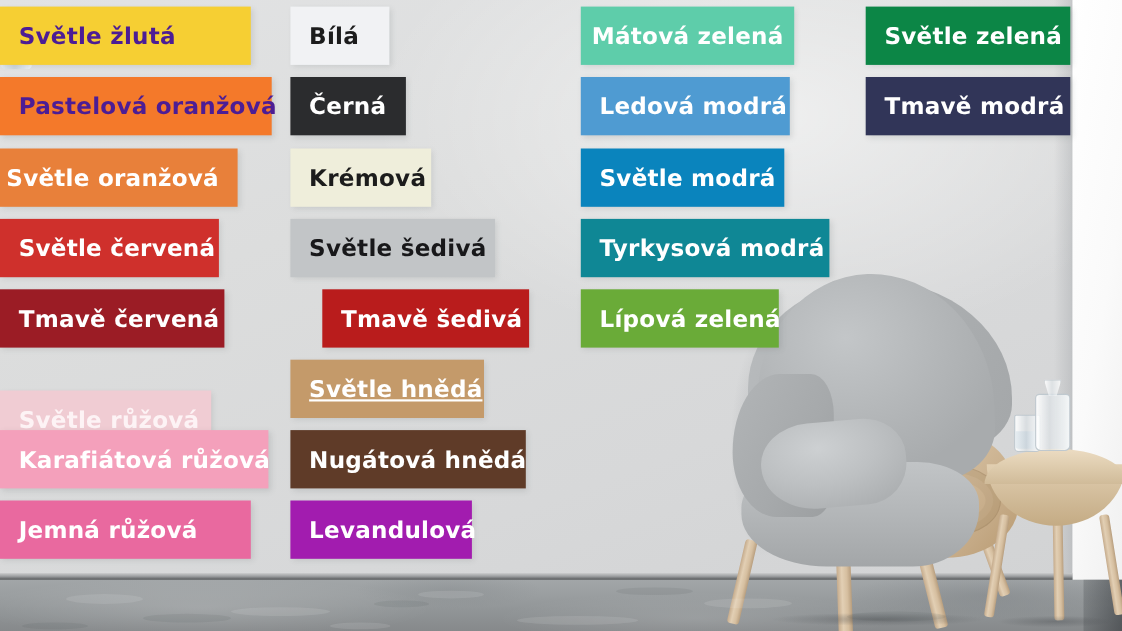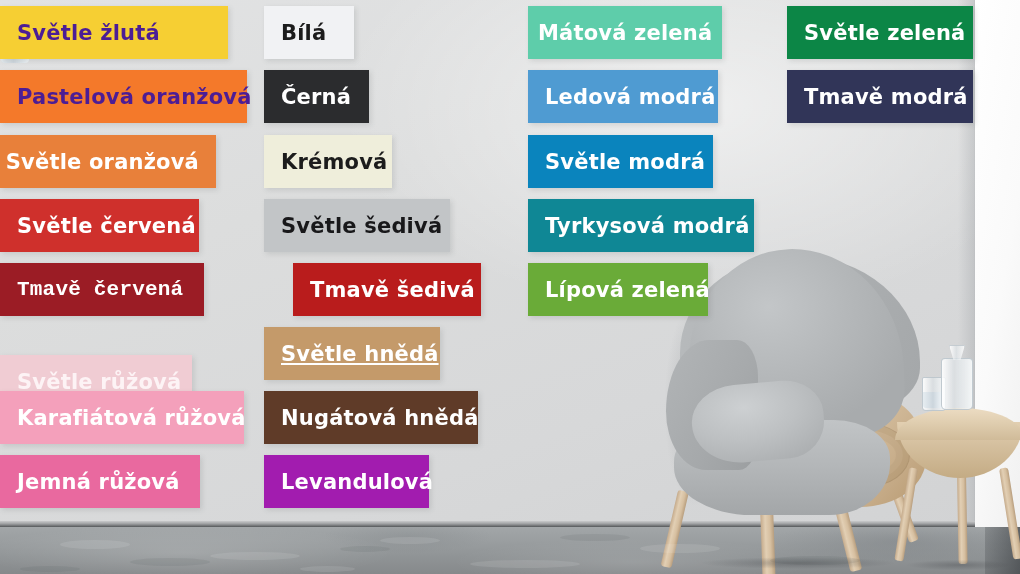--- a/index.html
+++ b/index.html
@@ -293,30 +293,30 @@
       </div>
       <div class="decal" style="left: 0px; top: 70px; width: 247px; background: rgb(244, 121, 42); color: #4c1d95;">
         <span>Pastelová oranžová</span>
       </div>
       <div class="decal" style="left: 0px; top: 135px; width: 216px; background: rgb(232, 128, 58); color: rgb(255, 255, 255); justify-content: flex-end;">
         <span>Světle oranžová</span>
       </div>
       <div class="decal" style="left: 0px; top: 199px; width: 199px; background: rgb(207, 48, 44); color: rgb(255, 255, 255);">
         <span>Světle červená</span>
       </div>
-      <div class="decal" style="left: 0px; top: 263px; width: 204px; background: rgb(155, 28, 37); color: rgb(255, 255, 255); font-family: Liberation Mono, monospace;">
+      <div class="decal" style="left: 0px; top: 263px; width: 204px; background: rgb(155, 28, 37); color: rgb(255, 255, 255);">
         <span>Tmavě červená</span>
       </div>
       <div class="decal" style="left: 0px; top: 327px; width: 192px; background: rgb(240, 204, 211); color: rgb(253, 243, 245); margin-top: 28px;">
         <span>Světle růžová</span>
       </div>
       <div class="decal" style="left: 0px; top: 391px; width: 244px; background: rgb(244, 160, 187); color: rgb(255, 255, 255);">
         <span>Karafiátová růžová</span>
       </div>
-      <div class="decal" style="left: 0px; top: 455px; width: 200px; background: rgb(233, 105, 159); color: rgb(255, 255, 255);">
+      <div class="decal" style="left: 0px; top: 455px; width: 228px; background: rgb(233, 105, 159); color: rgb(255, 255, 255);">
         <span>Jemná růžová</span>
       </div>
       <div class="decal" style="left: 264px; top: 6px; width: 90px; background: rgb(241, 242, 244); color: rgb(28, 28, 28);">
         <span>Bílá</span>
       </div>
       <div class="decal" style="left: 264px; top: 70px; width: 105px; background: rgb(43, 44, 46); color: rgb(255, 255, 255);">
         <span>Černá</span>
       </div>
       <div class="decal" style="left: 264px; top: 135px; width: 128px; background: rgb(239, 238, 219); color: rgb(28, 28, 28);">
         <span>Krémová</span>

